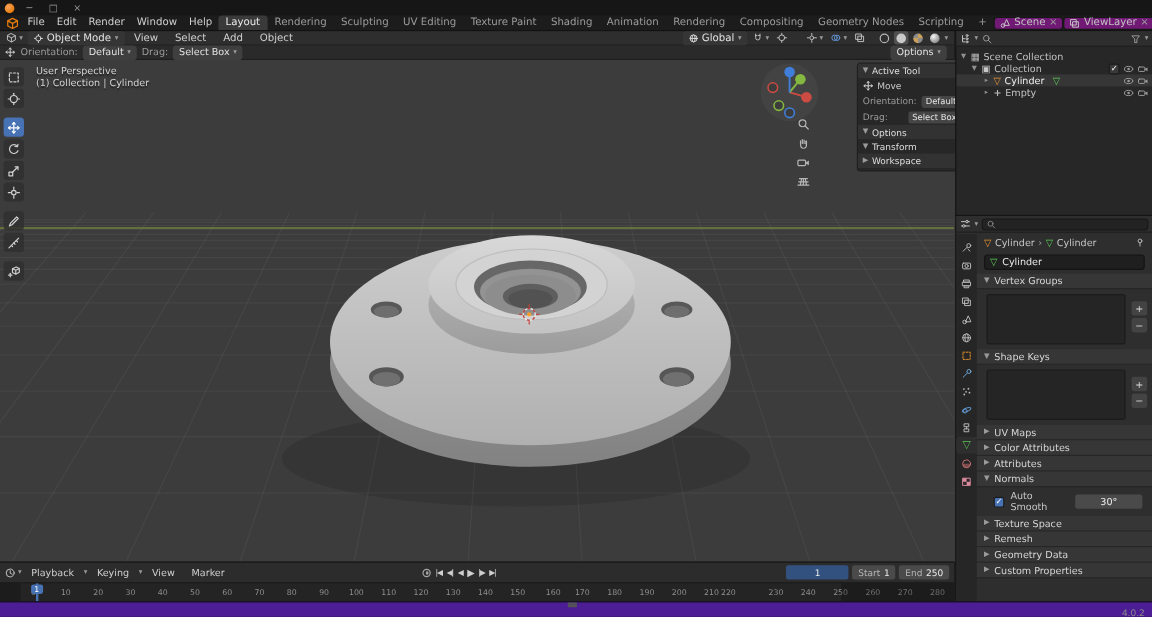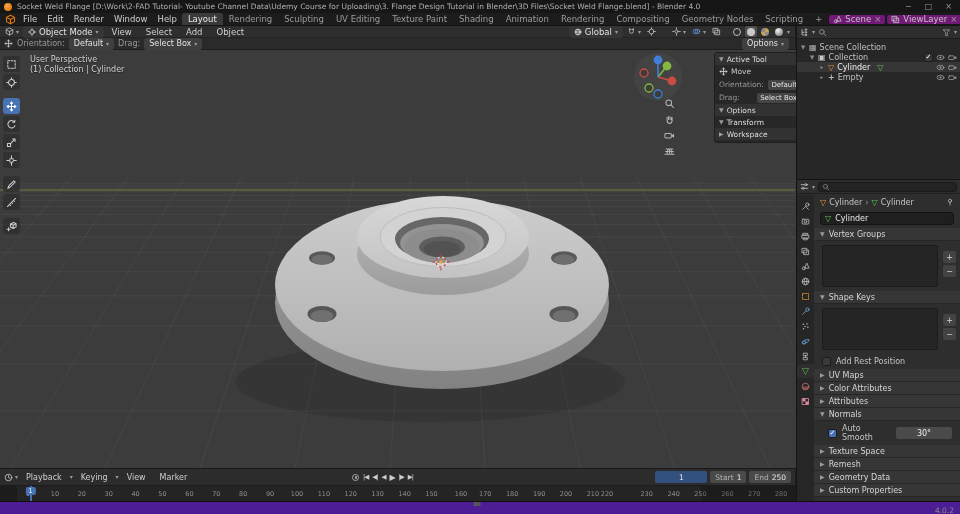--- a/index.html
+++ b/index.html
@@ -267,21 +267,20 @@
       </symbol>
 <symbol id="i-overlays" viewBox="0 0 12 12">
         <circle cx="4.6" cy="6" r="3"></circle>
         <circle cx="7.4" cy="6" r="3"></circle>
       </symbol>
 </defs>
 </svg>
 
 <div id="titlebar">
   <span id="blender-dot"></span>
-  <span id="title-text">Socket Weld Flange [D:\Work\2-FAD Tutorial- Youtube Channel Data\Udemy Course for Uploading\3. Flange Design Tutorial in Blender\3D Files\Socket Weld Flange.blend] - Blender 4.0</span>
   <span class="winbtn">─</span>
   <span class="winbtn">□</span>
   <span class="winbtn">×</span>
 </div>
 
 <div id="menubar">
   <span class="ico" style="color:#e87d0d;margin:0 2px">
       <svg class="sv">
         <use href="#i-cube3d"></use>
       </svg>
@@ -875,24 +874,20 @@
       <span>Shape Keys</span>
     </div>
     <div style="position:relative">
       <div class="plist"></div>
       <div class="plist-btns" style="top:6px">
         <span class="sqbtn">+</span>
         <span class="sqbtn">−</span>
       </div>
     </div>
 
-    <div class="prow">
-      <span class="cb"></span>
-      <span>Add Rest Position</span>
-    </div>
 
     <div class="pp-hdr">
       <span class="caret">▶</span>
       <span>UV Maps</span>
     </div>
     <div class="pp-hdr">
       <span class="caret">▶</span>
       <span>Color Attributes</span>
     </div>
     <div class="pp-hdr">

